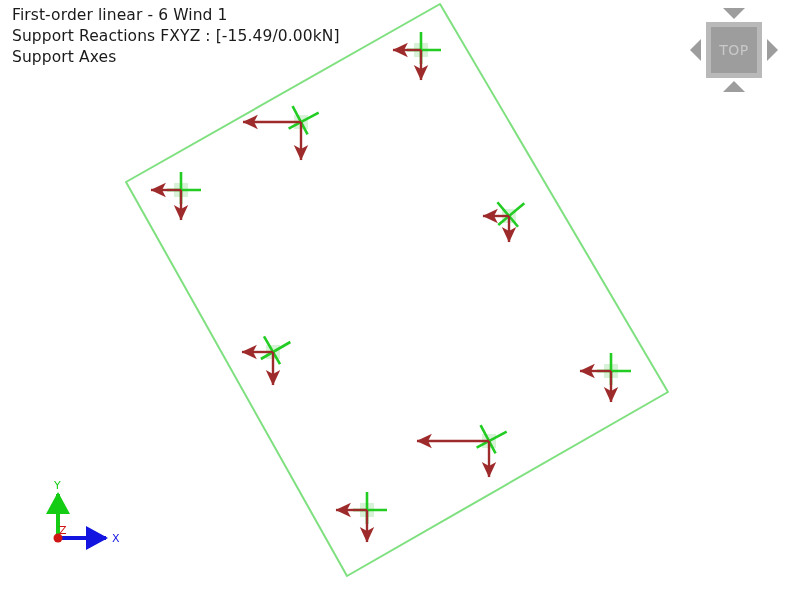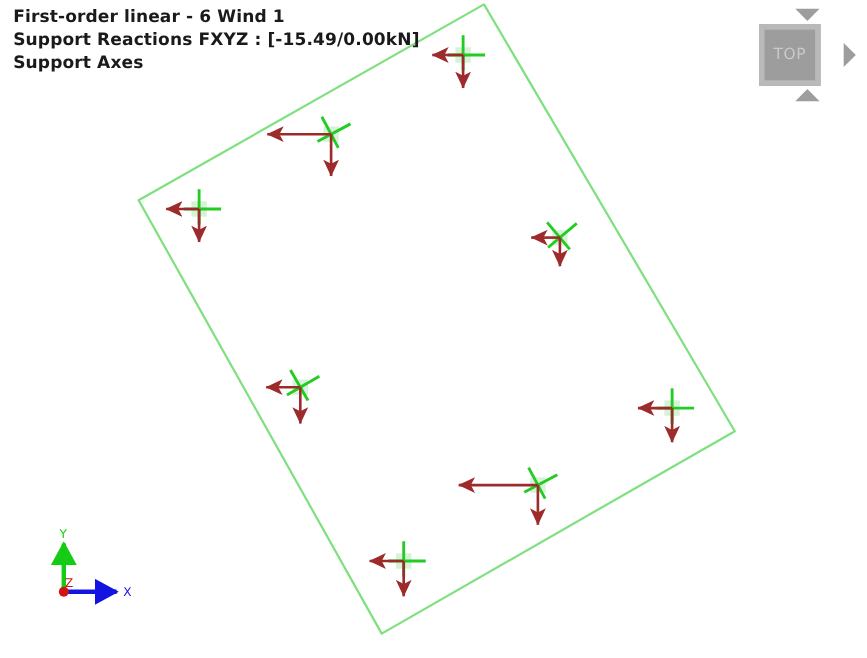--- a/index.html
+++ b/index.html
@@ -22,21 +22,21 @@
     left: 12px;
     top: 5px;
     z-index: 40;
     color: #1a1a1a;
     font-family: "DejaVu Sans", sans-serif;
     font-size: 15.5px;
     line-height: 21px;
     white-space: nowrap;
     pointer-events: none;
   }
-  #title-block div { letter-spacing: 0.1px; font-weight: bold; }
+  #title-block div { letter-spacing: 0.1px; }
 
   
   #viewport-svg {
     position: absolute;
     left: 0; top: 0;
     width: 788px;
     height: 598px;
     z-index: 10;
   }
 
@@ -44,21 +44,21 @@
   #view-cube {
     position: absolute;
     right: 10px;
     top: 8px;
     width: 88px;
     height: 84px;
     z-index: 50;
   }
   #view-cube .cube-face {
     position: absolute;
-    left: 0;
+    left: 16px;
     top: 14px;
     width: 56px;
     height: 56px;
     background: #9d9d9d;
     border: 5px solid #b9b9b9;
     box-sizing: border-box;
     display: flex;
     align-items: center;
     justify-content: center;
   }

